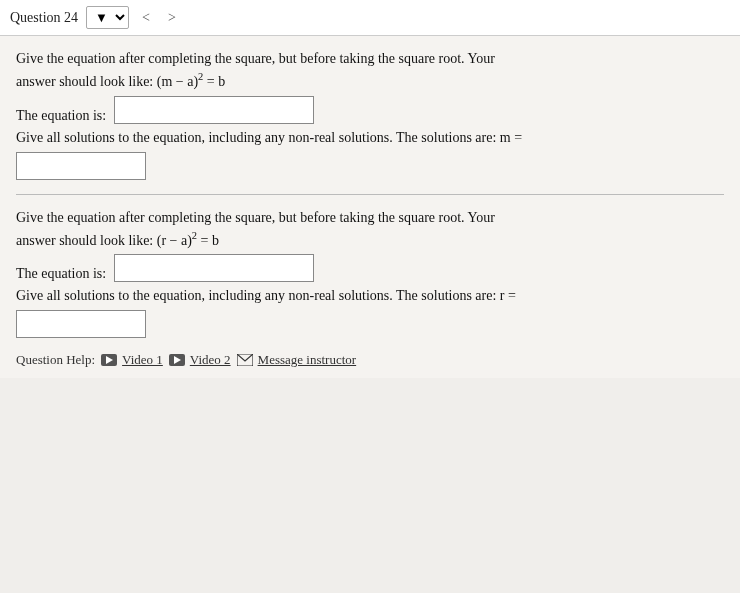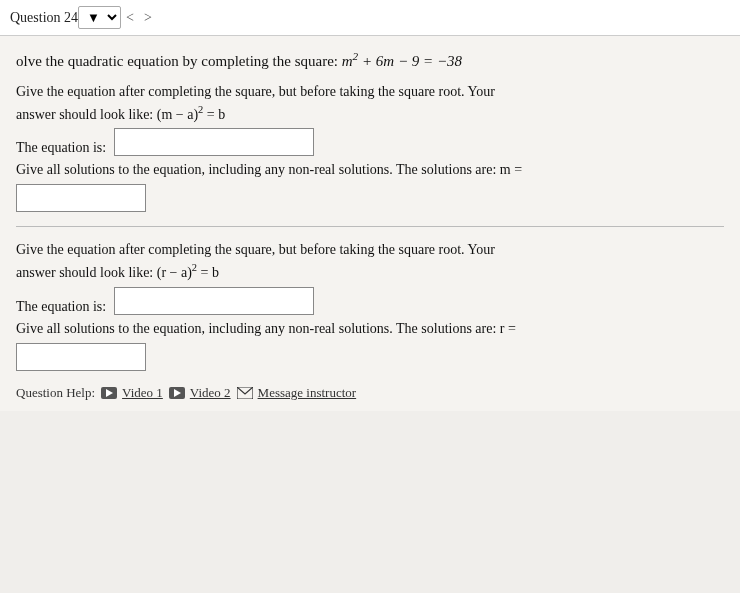--- a/index.html
+++ b/index.html
@@ -12,20 +12,21 @@
       overflow: hidden;
       position: relative;
     }
 
     .top-bar {
       display: flex;
       align-items: center;
       padding: 6px 10px;
       background: #fff;
       border-bottom: 1px solid #ccc;
+      gap: 8px;
     }
 
     .question-label {
       font-size: 14px;
       font-weight: 500;
       color: #222;
     }
 
     .nav-dropdown {
       border: 1px solid #aaa;
@@ -179,26 +180,20 @@
   <select class="nav-dropdown">
     <option>▼</option>
   </select>
   <span class="nav-arrow">&lt;</span>
   <span class="nav-arrow">&gt;</span>
 </div>
 
 <div class="main-content">
 
   <div class="problem-section">
-    <div class="problem-title">
-      <span>olve the quadratic equation by completing the square:</span>
-      <span class="math-inline">
-        m<sup>2</sup> + 6m − 9 = −38
-      </span>
-    </div>
 
     <div class="instruction-text">
       Give the equation after completing the square, but before taking the square root. Your<br>
       answer should look like: (m − a)<sup>2</sup> = b
     </div>
 
     <div class="eq-box-row">
       <span class="eq-label">The equation is:</span>
       <input class="answer-input" type="text" style="">
     </div>

